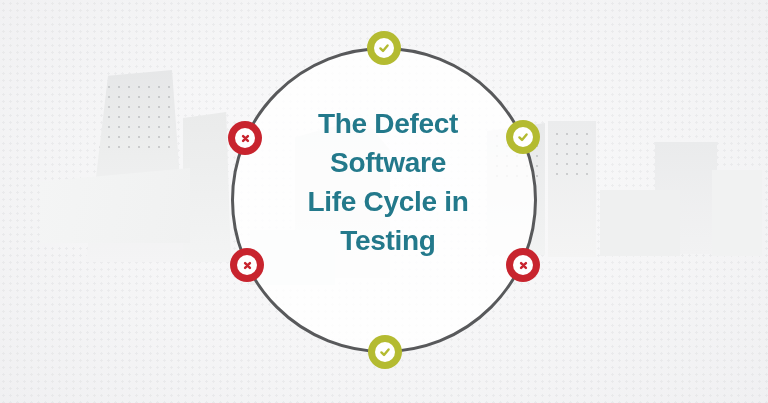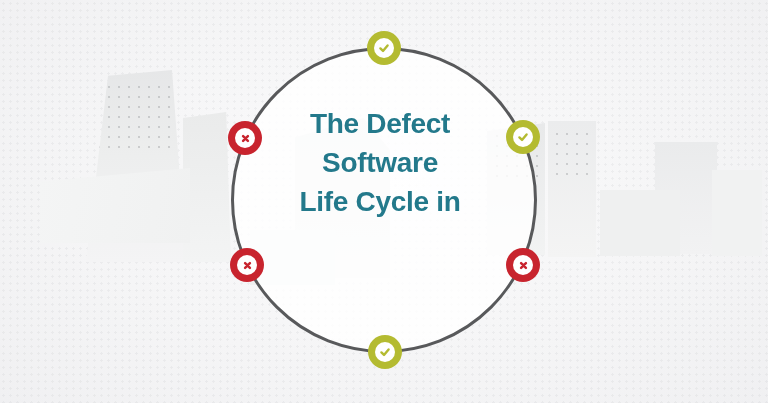--- a/index.html
+++ b/index.html
@@ -60,21 +60,21 @@
     width: 306px; height: 306px;
     box-sizing: border-box;
     border: 3px solid var(--circle_stroke, #58595b);
     border-radius: 50%;
     background: rgba(255,255,255,0.82);
   }
 
   
   .title {
     position: absolute; z-index: 3;
-    left: 228px; top: 104px; width: 304px;
+    left: 236px; top: 104px; width: 304px;
     text-align: center;
     color: var(--teal, #23798b);
     font-weight: 700;
     font-size: 28px;
     line-height: 39px;
     letter-spacing: -0.3px;
   }
 
   
   .node {
@@ -126,20 +126,21 @@
     <div class="bldg b9"></div>
     <div class="bldg b10"></div>
   </div>
 
   <div class="cycle-circle"></div>
 
   <div class="title">
     <div>The Defect</div>
     <div>Software</div>
     <div>Life Cycle in</div>
+    <div>Testing</div>
   </div>
 
   <div class="node node-top check">
       <span class="glyph">
         <svg width="14" height="14" viewBox="0 0 14 14">
           <path d="M3.4 7.4 L6 9.9 L10.6 4.4" fill="none" stroke="currentColor" stroke-width="2.4" stroke-linecap="round" stroke-linejoin="round"></path>
         </svg>
       </span>
     </div>
   <div class="node node-upper-right check">

